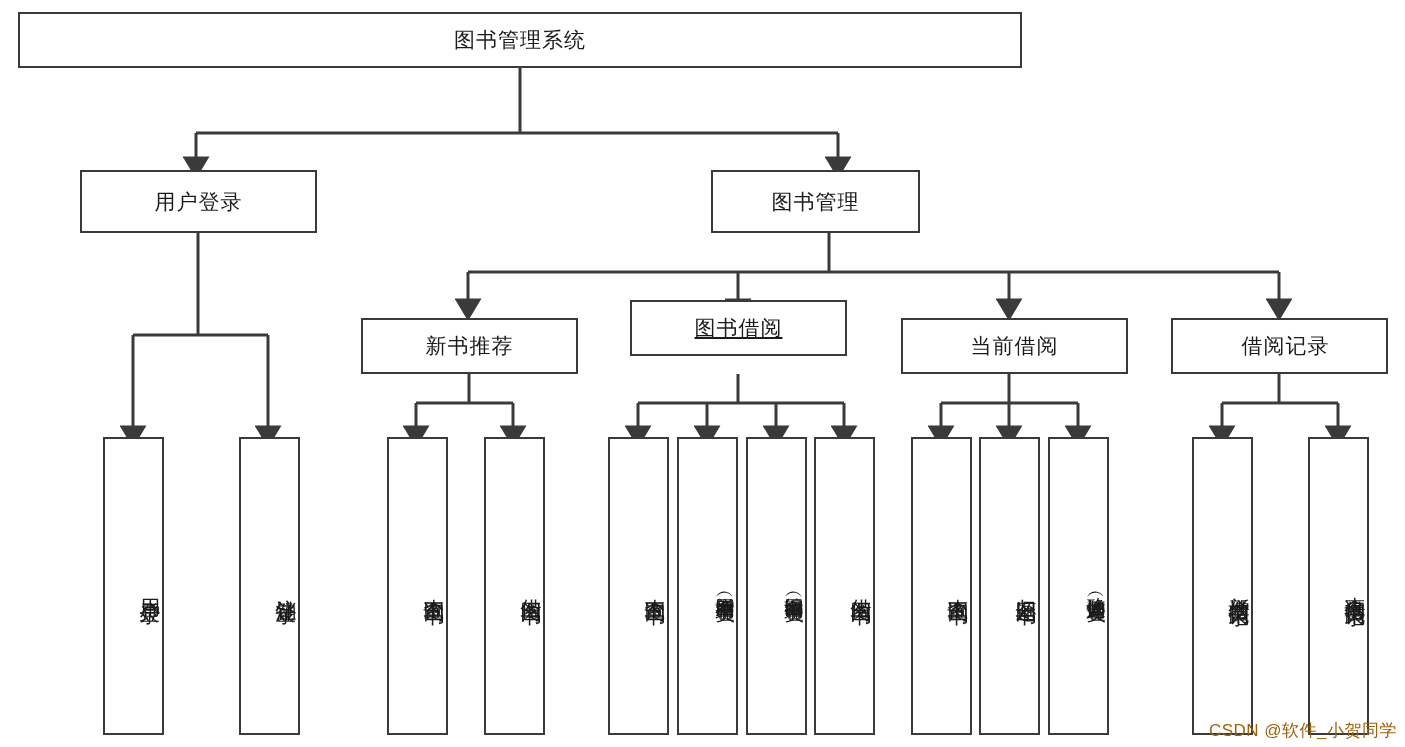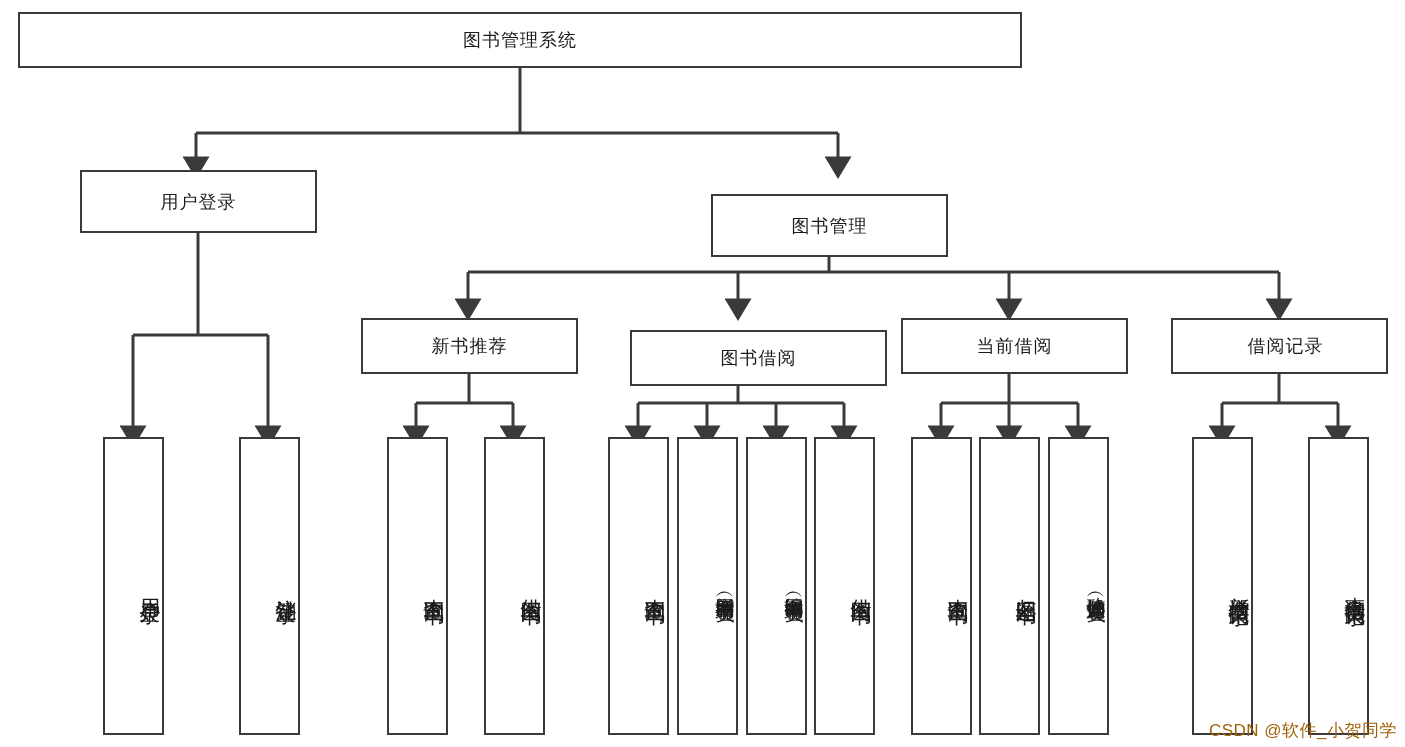--- a/index.html
+++ b/index.html
@@ -3,21 +3,21 @@
 <meta charset="utf-8">
 <style>
   html,body{margin:0;padding:0;background:#ffffff;}
   body{width:1405px;height:747px;overflow:hidden;
        font-family:"Liberation Sans","DejaVu Sans",sans-serif;}
   #stage{position:relative;width:1405px;height:747px;background:#ffffff;}
   svg#wires{position:absolute;left:0;top:0;width:1405px;height:747px;}
   .node{position:absolute;box-sizing:border-box;background:#ffffff;
         border:2.5px solid #3a3a3a;display:flex;align-items:center;
         justify-content:center;color:#1b1b1b;}
-  .node.h{font-size:18px;letter-spacing:1px;}
+  .node.h{font-size:21px;letter-spacing:1px;}
   .node.v{writing-mode:vertical-rl;text-orientation:upright;
           font-size:21px;line-height:1.18;letter-spacing:2px;
           padding:10px 0;align-items:flex-start;justify-content:center;}
   .node.v.tight{font-size:19px;letter-spacing:1px;}
   .node.v.top{align-items:flex-start;}
   .watermark{position:absolute;right:8px;bottom:5px;font-size:17px;
              color:#a16207;white-space:nowrap;letter-spacing:.5px;}
 </style>
 </head>
 <body>
@@ -70,24 +70,24 @@
       <path d="M1279,374 L1279,403"></path>
       <path d="M1222,403 L1338,403"></path>
       <path d="M1222,403 L1222,429" marker-end="url(#arrow)"></path>
       <path d="M1338,403 L1338,429" marker-end="url(#arrow)"></path>
     </g>
   </svg>
 
   <div class="node h" style="left:18px;top:12px;width:1004px;height:56px;">图书管理系统</div>
 
   <div class="node h" style="left:80px;top:170px;width:237px;height:63px;">用户登录</div>
-  <div class="node h" style="left:711px;top:170px;width:237px;height:63px;margin-top:24px;">图书管理</div>
+  <div class="node h" style="left:711px;top:170px;width:209px;height:63px;">图书管理</div>
 
   <div class="node h" style="left:361px;top:318px;width:217px;height:56px;">新书推荐</div>
-  <div class="node h" style="left:630px;top:330px;width:257px;height:56px;">图书借阅</div>
+  <div class="node h" style="left:630px;top:300px;width:217px;height:56px;text-decoration:underline;">图书借阅</div>
   <div class="node h" style="left:901px;top:318px;width:227px;height:56px;">当前借阅</div>
   <div class="node h" style="left:1171px;top:318px;width:217px;height:56px;padding-left:12px;">借阅记录</div>
 
   <div class="node v" style="left:103px;top:437px;width:61px;height:298px;">用户登录</div>
   <div class="node v" style="left:239px;top:437px;width:61px;height:298px;">注销登录</div>
 
   <div class="node v" style="left:387px;top:437px;width:61px;height:298px;">查询图书</div>
   <div class="node v" style="left:484px;top:437px;width:61px;height:298px;">借阅图书</div>
 
   <div class="node v" style="left:608px;top:437px;width:61px;height:298px;">查询图书</div>

